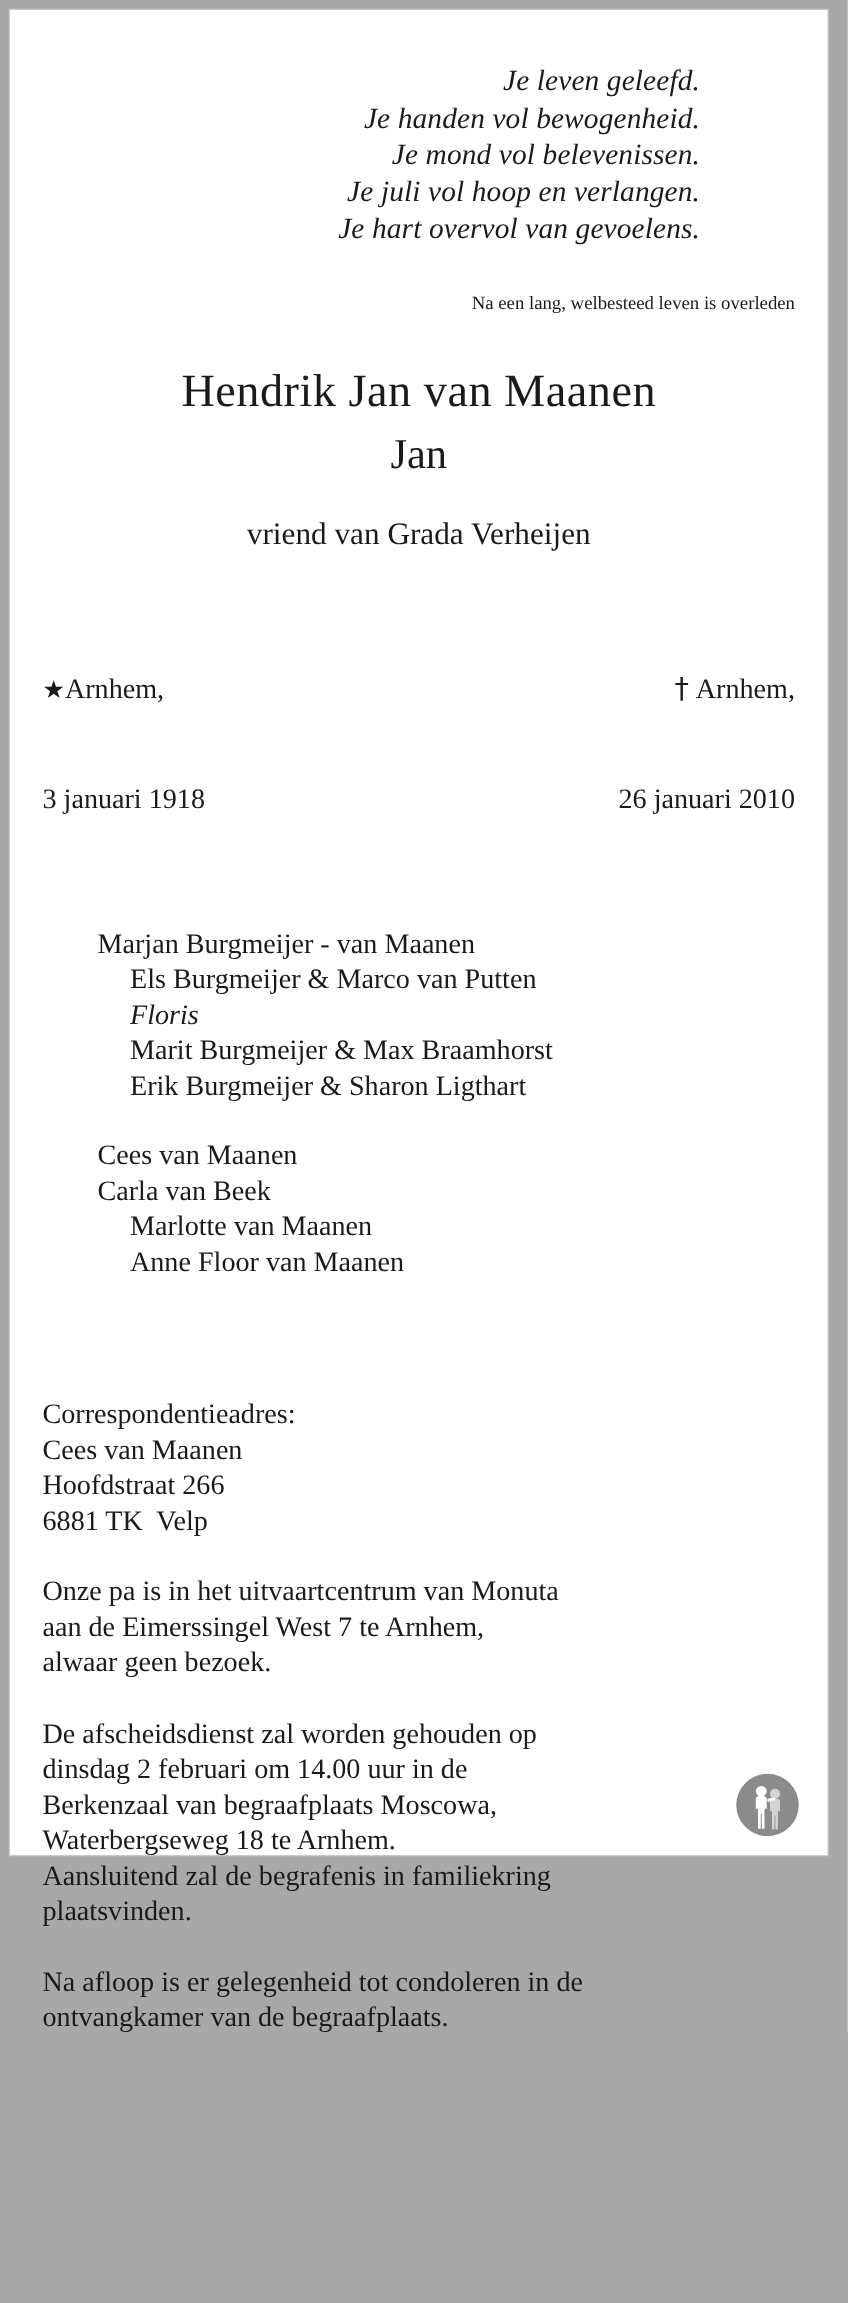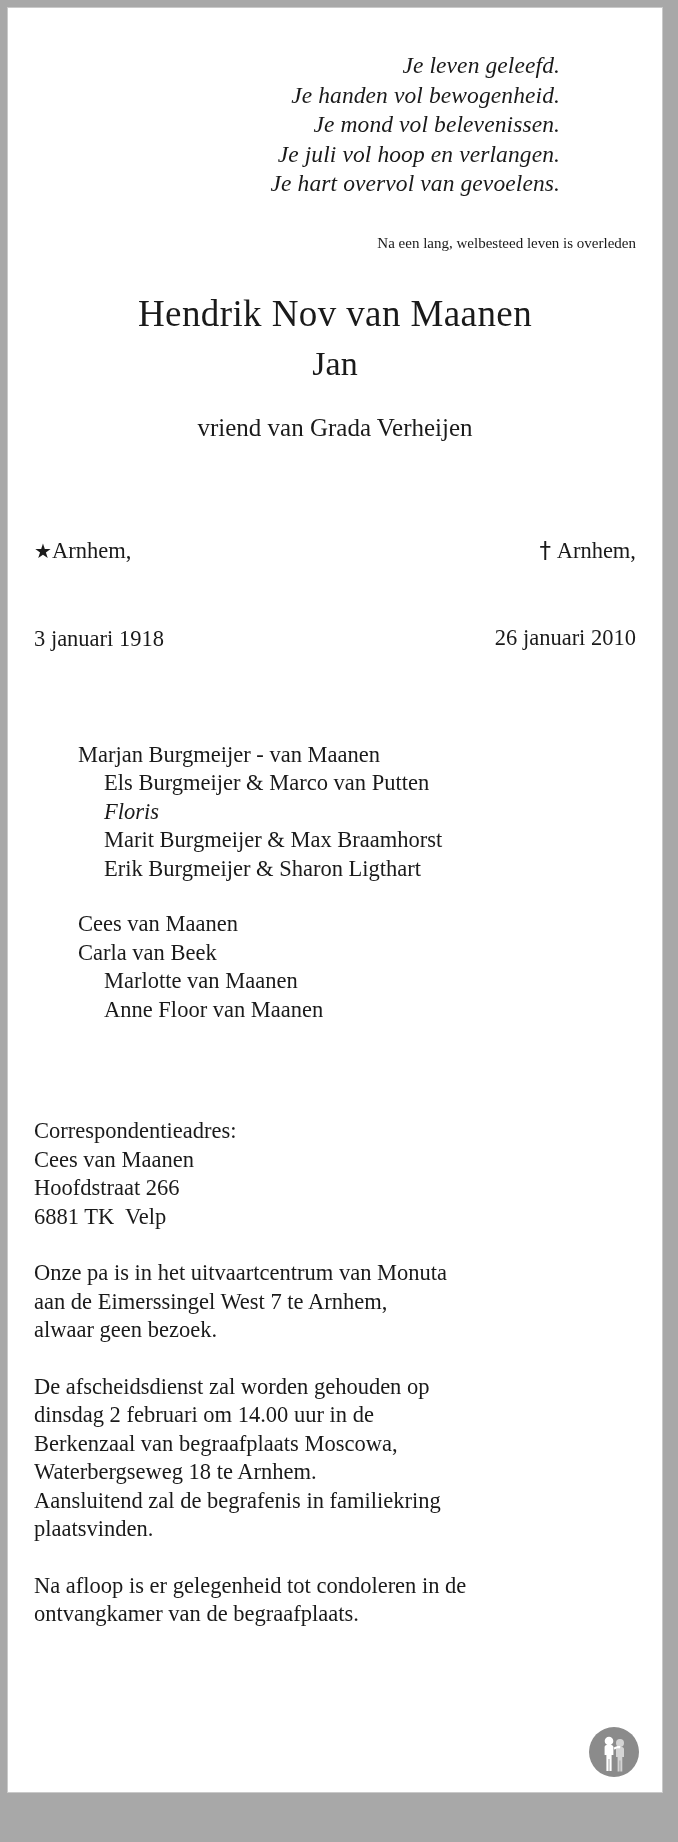--- a/index.html
+++ b/index.html
@@ -14,21 +14,21 @@
     color: #1a1a1a;
     overflow: hidden;
   }
 
   
   #card {
     position: absolute;
     left: 8px;
     top: 8px;
     width: 654px;          
-    height: 1784px;
+    height: 1476px;
     background: #ffffff;
     box-sizing: border-box;
     box-shadow: 0 0 0 1px #c9c9c9;
   }
   #page {
     position: relative;
     width: 100%;
     height: 100%;
     box-sizing: border-box;
     padding: 26px 26px 0 26px;
@@ -139,21 +139,21 @@
     <div class="poem">
       <div>Je leven geleefd.</div>
       <div>Je handen vol bewogenheid.</div>
       <div>Je mond vol belevenissen.</div>
       <div>Je juli vol hoop en verlangen.</div>
       <div>Je hart overvol van gevoelens.</div>
     </div>
 
     <div class="intro">Na een lang, welbesteed leven is overleden</div>
 
-    <div class="name-main">Hendrik Nov van Maanen</div>
+    <div class="name-main">Hendrik Jan van Maanen</div>
     <div class="name-nick">Jan</div>
 
     <div class="rel-friend">vriend van Grada Verheijen</div>
 
     <div class="bd-row">
       <div class="bd-col left">
         <div><span class="sym star">★</span><span>Arnhem,</span></div>
         <div>3 januari 1918</div>
       </div>
       <div class="bd-col right">

